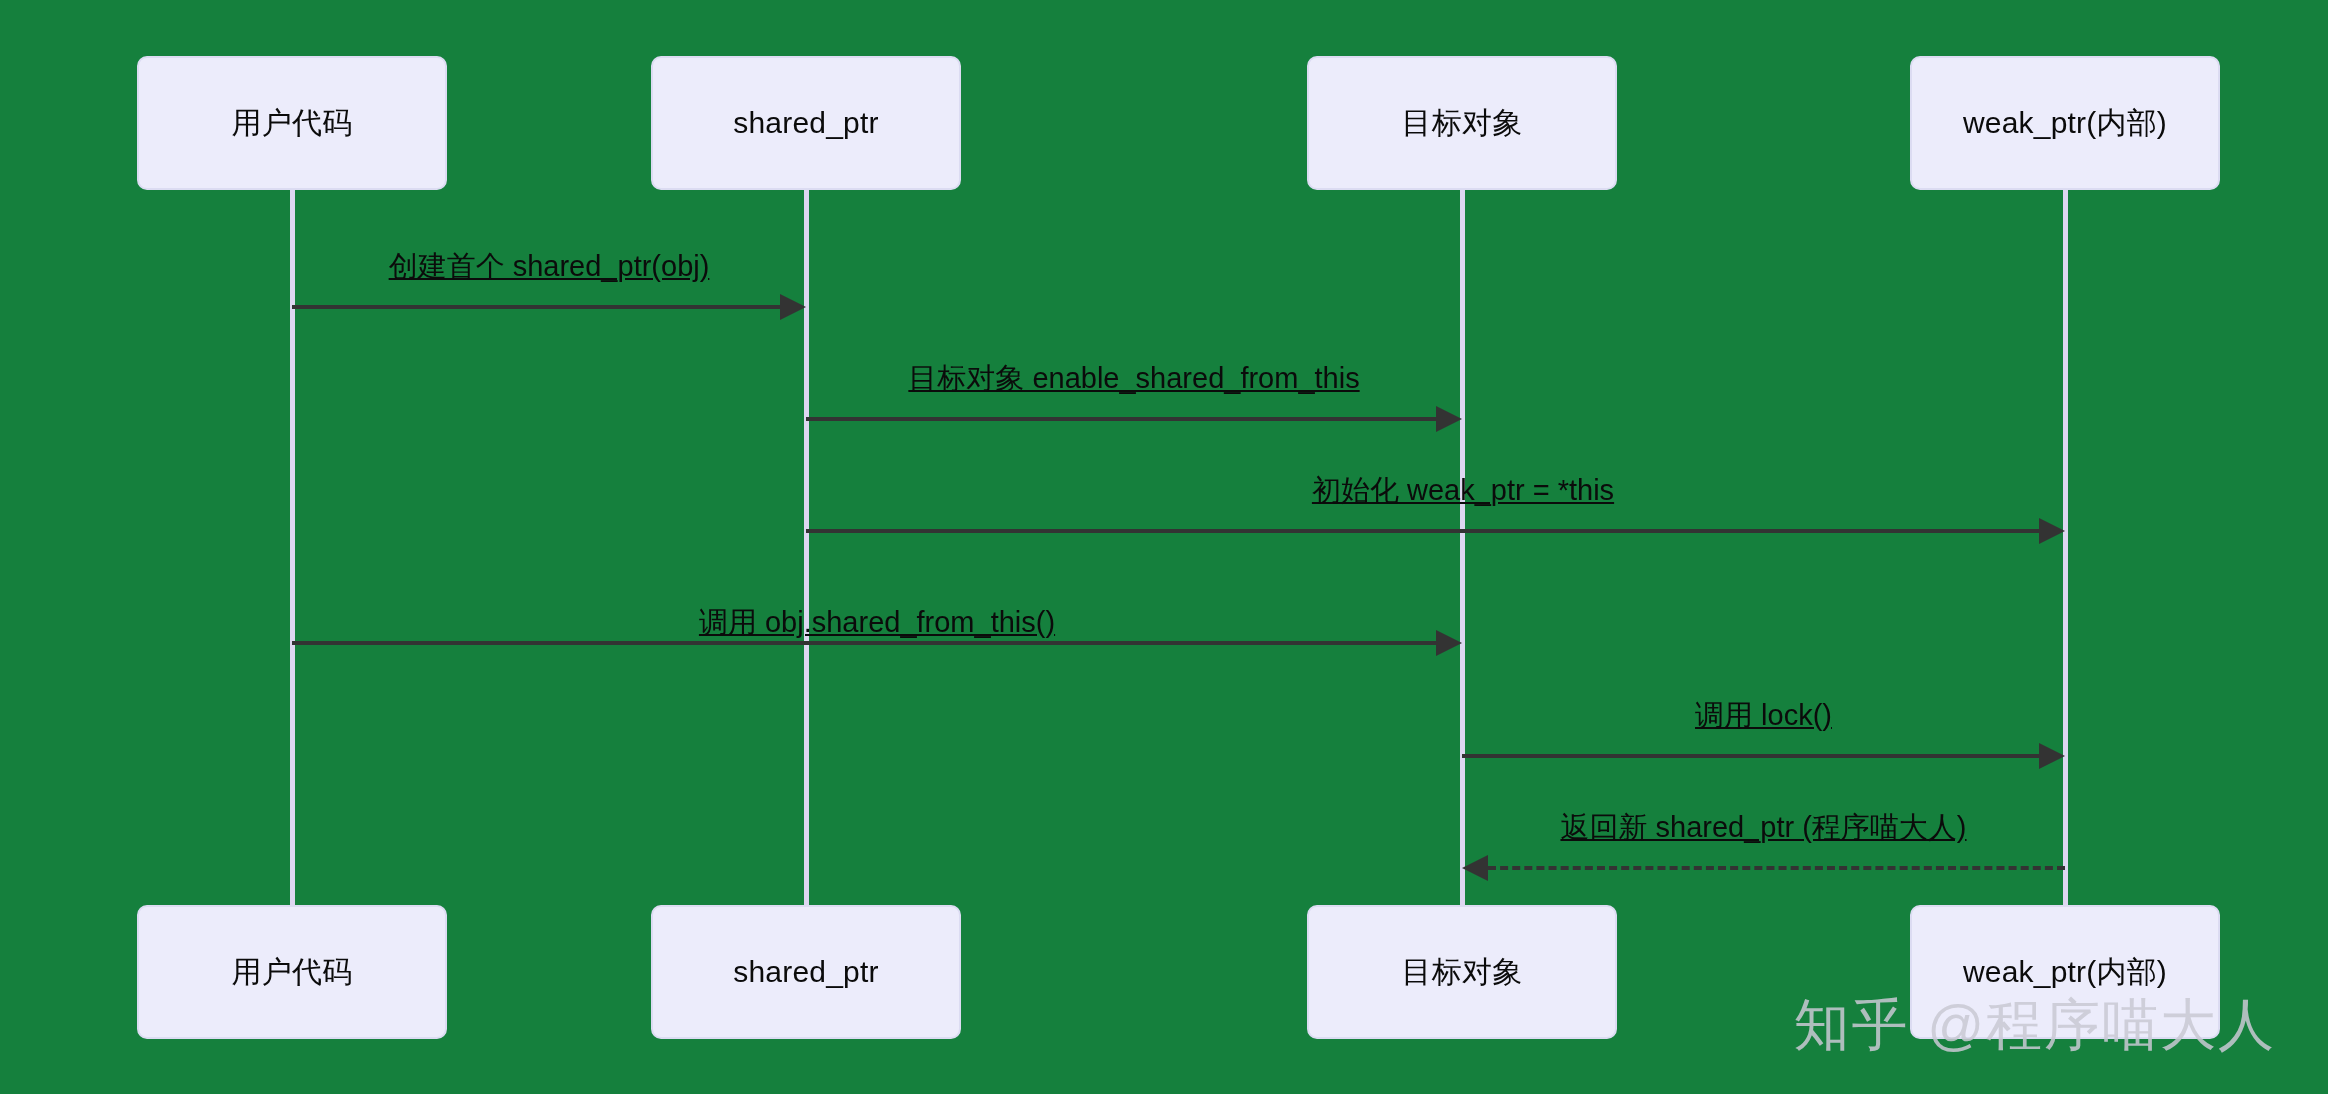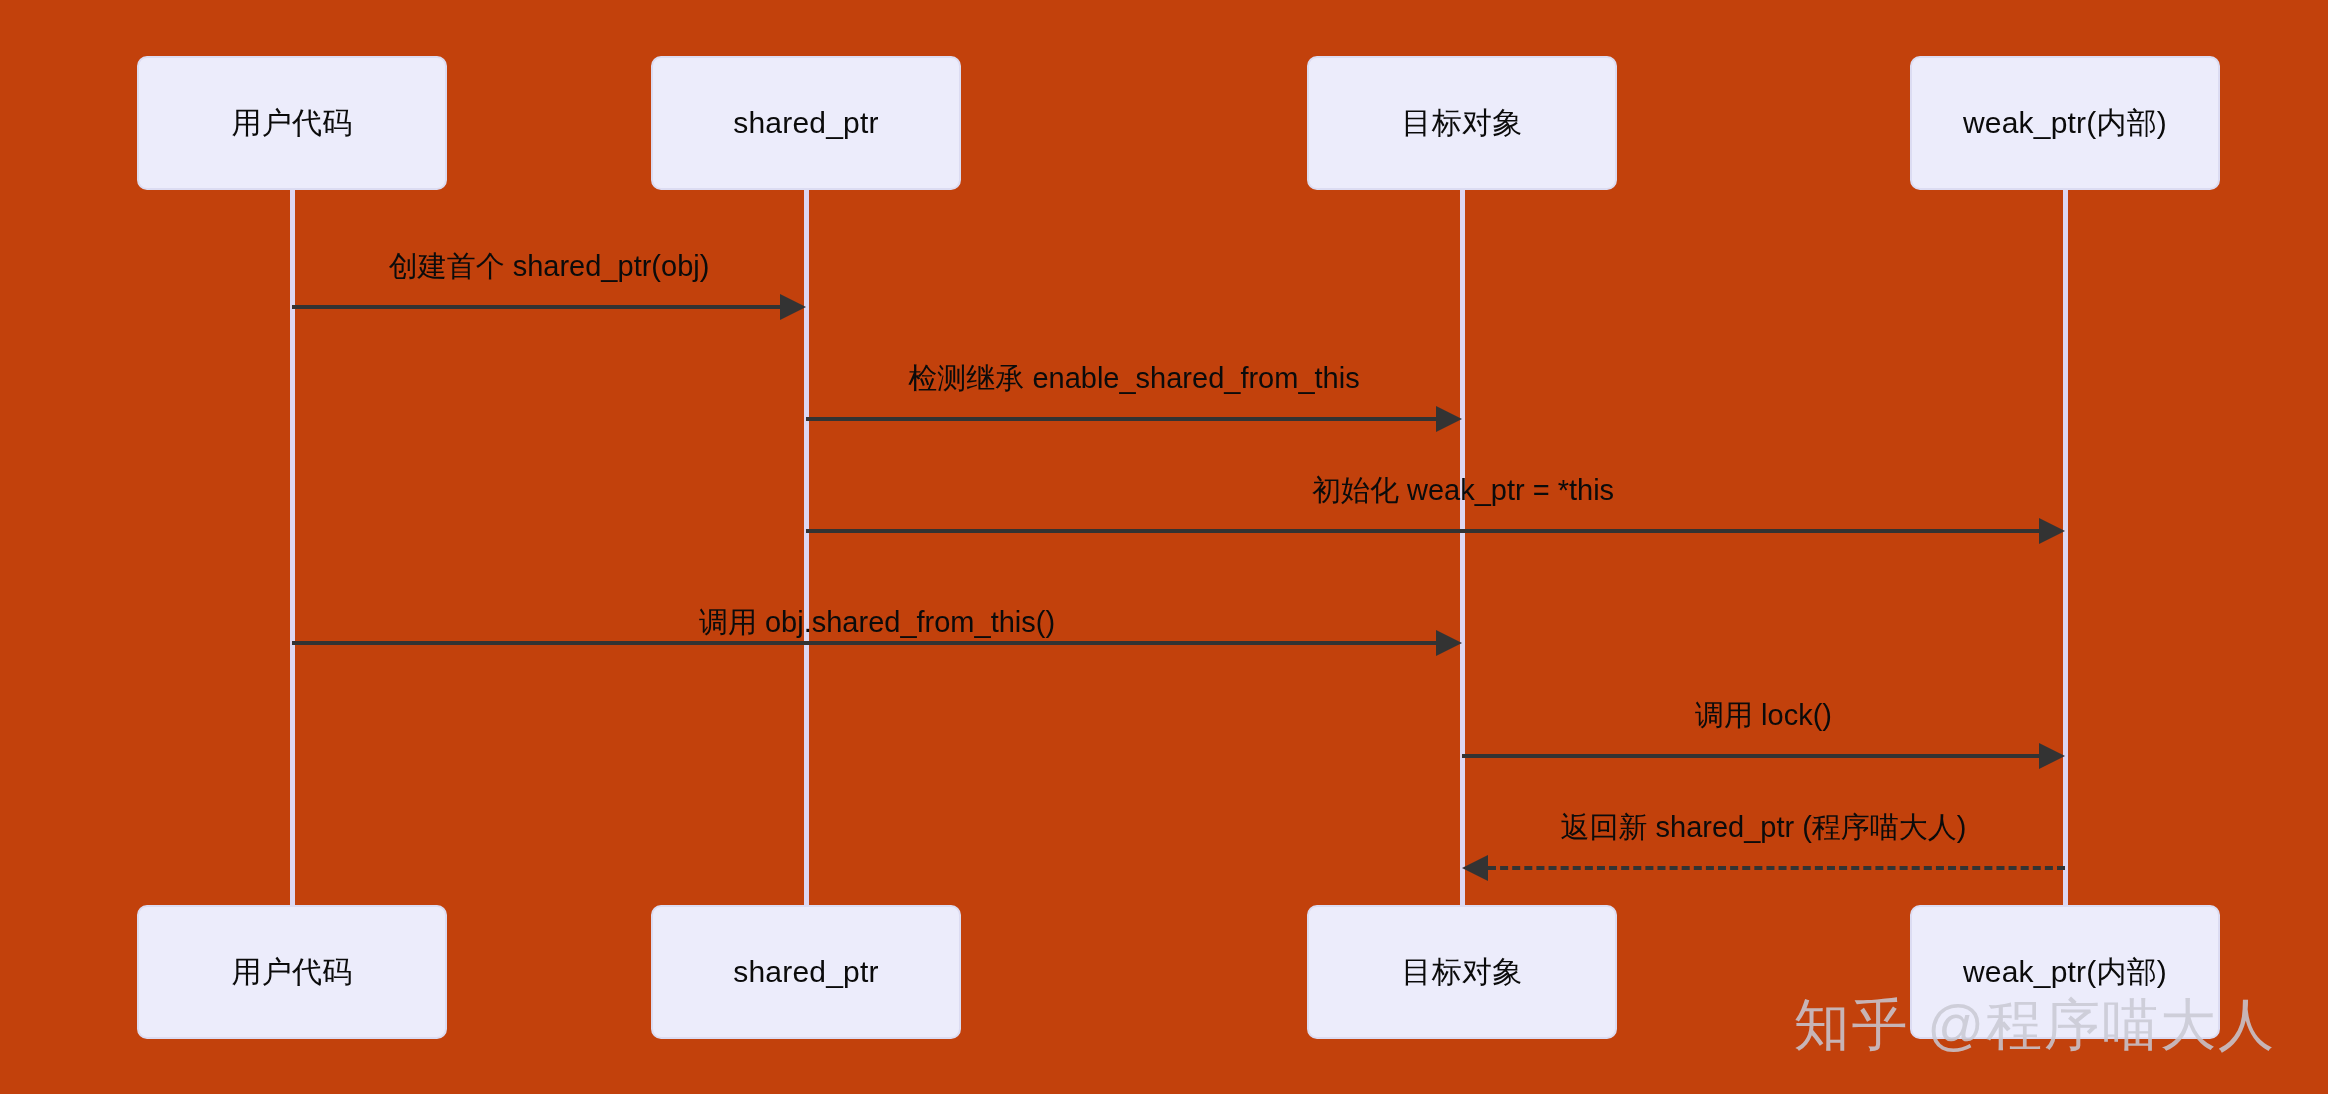--- a/index.html
+++ b/index.html
@@ -7,21 +7,21 @@
     padding: 0;
     background: #ffffff;
   }
   body {
     font-family: "Liberation Sans", "DejaVu Sans", sans-serif;
   }
   #stage {
     position: relative;
     width: 2328px;
     height: 1094px;
-    background: #c2410c;
+    background: #15803d;
     overflow: hidden;
   }
   
   .actor-box {
     position: absolute;
     box-sizing: border-box;
     background: #ECECFB;
     border: 2px solid #DCDCF2;
     border-radius: 10px;
     display: flex;
@@ -67,20 +67,21 @@
   }
   .msg-label {
     position: absolute;
     font-size: 29px;
     color: #0b0b0b;
     white-space: nowrap;
     text-align: center;
     transform: translateX(-50%);
     z-index: 2;
     background: transparent;
+    text-decoration: underline;
   }
   
   #watermark {
     position: absolute;
     right: 52px;
     bottom: 30px;
     font-size: 56px;
     color: #c9c9d4;
     opacity: 0.85;
     white-space: nowrap;
@@ -115,21 +116,21 @@
         <span>weak_ptr(内部)</span>
       </div>
     </div>
 
   <div id="messages">
       <div class="msg-line" style="top: 305px; left: 292px; width: 488px;"></div>
       <div class="arrow-head right" style="top: 294px; left: 780px;"></div>
       <div class="msg-label" style="left: 549px; top: 247px;">创建首个 shared_ptr(obj)</div>
       <div class="msg-line" style="top: 417px; left: 806px; width: 630px;"></div>
       <div class="arrow-head right" style="top: 406px; left: 1436px;"></div>
-      <div class="msg-label" style="left: 1134px; top: 359px;">检测继承 enable_shared_from_this</div>
+      <div class="msg-label" style="left: 1134px; top: 359px;">目标对象 enable_shared_from_this</div>
       <div class="msg-line" style="top: 529px; left: 806px; width: 1233px;"></div>
       <div class="arrow-head right" style="top: 518px; left: 2039px;"></div>
       <div class="msg-label" style="left: 1463px; top: 471px;">初始化 weak_ptr = *this</div>
       <div class="msg-line" style="top: 641px; left: 292px; width: 1144px;"></div>
       <div class="arrow-head right" style="top: 630px; left: 1436px;"></div>
       <div class="msg-label" style="left: 877px; top: 603px;">调用 obj.shared_from_this()</div>
       <div class="msg-line" style="top: 754px; left: 1462px; width: 577px;"></div>
       <div class="arrow-head right" style="top: 743px; left: 2039px;"></div>
       <div class="msg-label" style="left: 1763.5px; top: 696px; text-align: right;">调用 lock()</div>
       <div class="msg-line dashed" style="top: 866px; left: 1488px; width: 577px;"></div>

